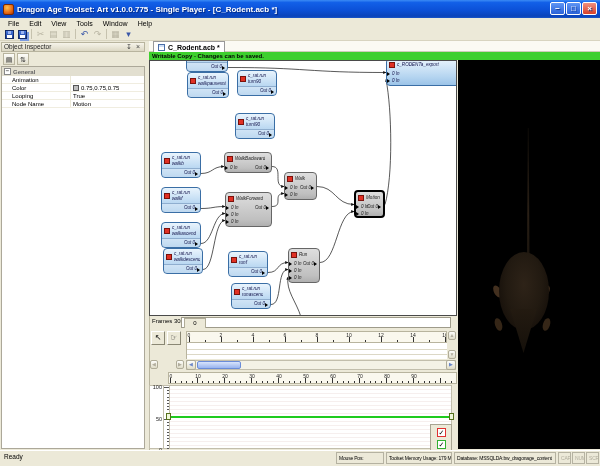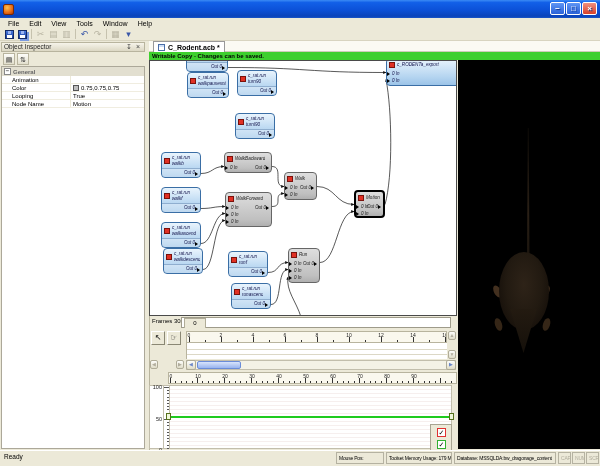--- a/index.html
+++ b/index.html
@@ -96,20 +96,21 @@
 .spanel{position:absolute;top:452px;height:12px;border:1px solid #b5b2a1;background:#ece9d8;font-size:5px;line-height:10px;padding:0 2px;overflow:hidden;white-space:nowrap;color:#000;letter-spacing:-0.2px}
 .spanel.g{color:#b2ae9e}
 </style>
 </head>
 <body>
 
 <div id="app">
 
   <div class="abs titlebar">
     <span class="appicon"></span>
+    <span>Dragon Age Toolset: Art v1.0.0.775 - Single Player - [C_Rodent.acb *]</span>
     <span class="winbtns">
       <span class="wbtn">−</span>
       <span class="wbtn">□</span>
       <span class="wbtn close">×</span>
     </span>
   </div>
 
   <div class="abs menubar">
       <span class="mitem">File</span>
       <span class="mitem">Edit</span>

